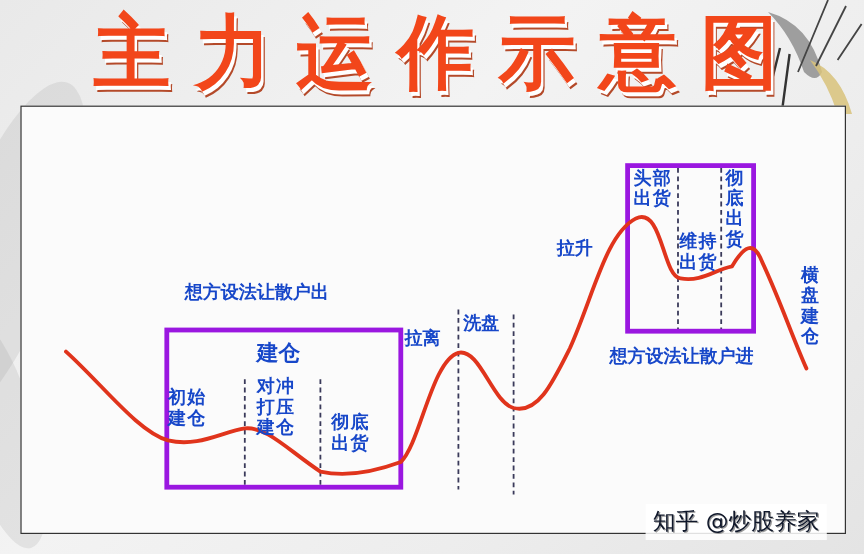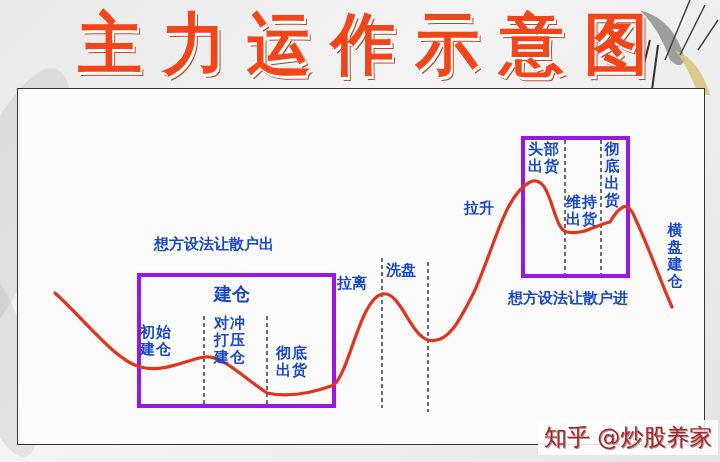--- a/index.html
+++ b/index.html
@@ -24,21 +24,21 @@
     }
     svg.diagram { position: absolute; left: 0; top: 0; width: 720px; height: 462px; }
     .lbl {
       position: absolute; color: #1747c9; font-weight: bold; font-size: 15px;
       line-height: 17px; white-space: nowrap; font-family: Liberation Serif, serif;
     }
     .lbl.big { font-size: 18px; line-height: 20px; }
     .lbl.vert { width: 16px; white-space: normal; word-break: break-all; text-align: center; }
     .lbl.two { width: 34px; white-space: normal; word-break: break-all; letter-spacing: 1px; }
     .watermark {
-      position: absolute; left: 538px; top: 420px; font-size: 23px; color: #b91c1c;
+      position: absolute; left: 538px; top: 420px; font-size: 19px; color: #0f172a;
       text-shadow: 1px 1px 0 #9a9a9a; white-space: nowrap;
       background: rgba(255,255,255,0.85); padding: 2px 6px;
       font-family: "DejaVu Sans", sans-serif;
     }
   </style>
 </head>
 <body>
 
 <div class="bg-stroke" style="left:-40px;top:60px;width:90px;height:300px;transform:rotate(20deg);"></div>
 <div class="bg-stroke" style="left:-30px;top:260px;width:60px;height:200px;transform:rotate(-15deg);"></div>

